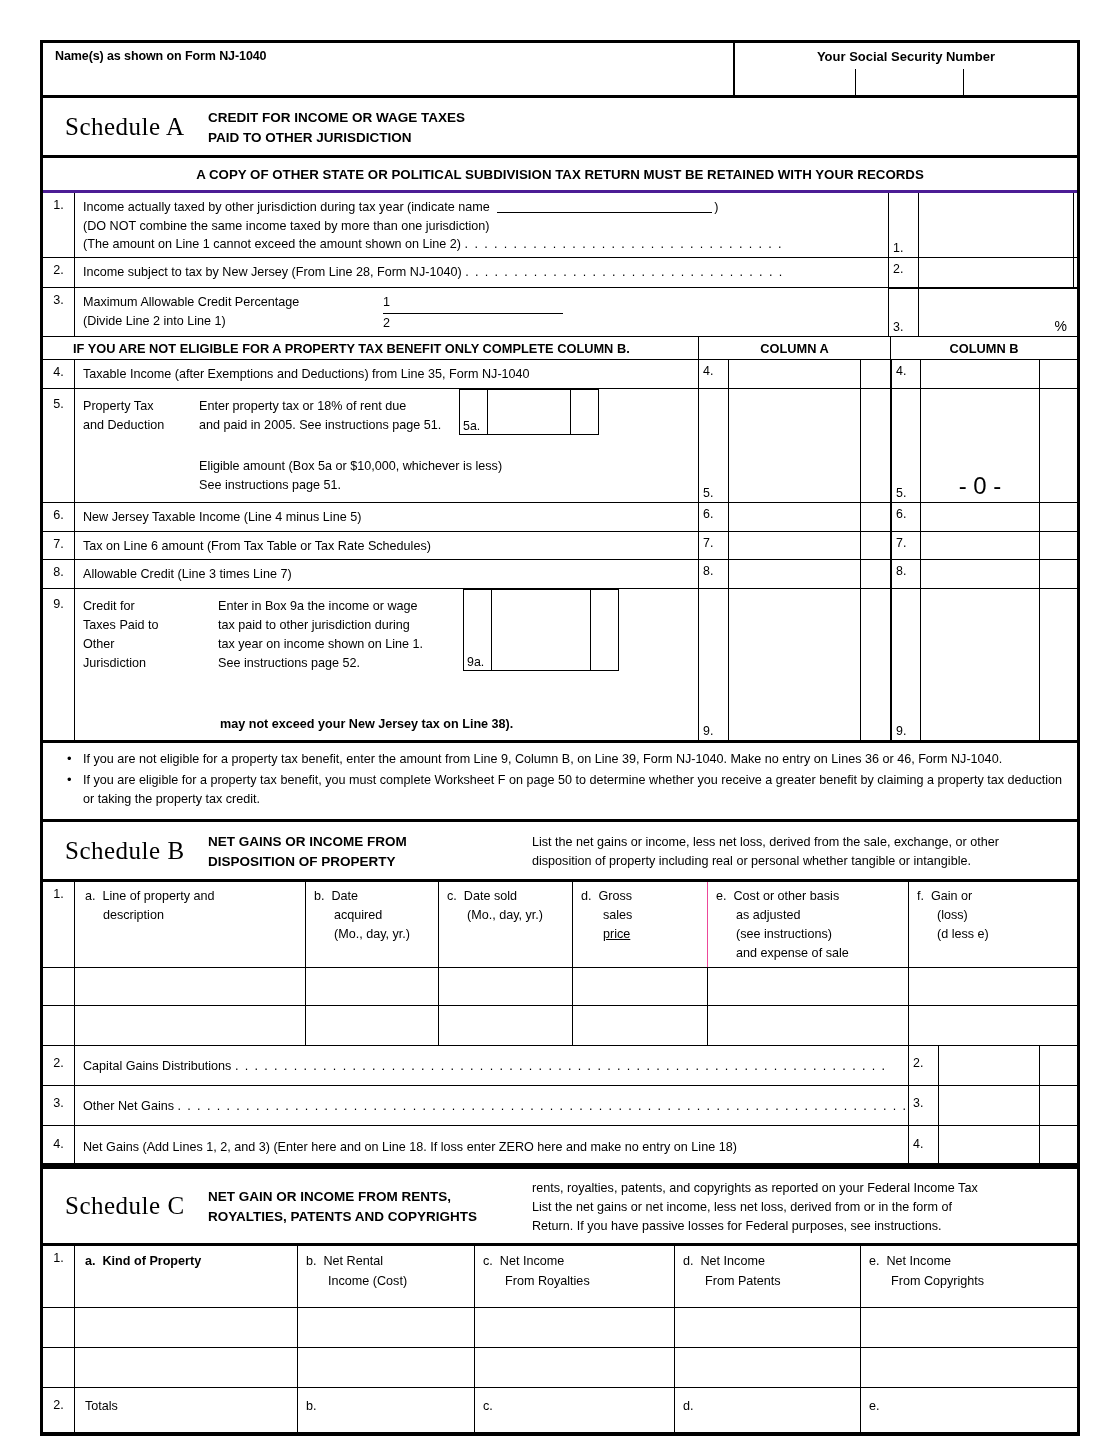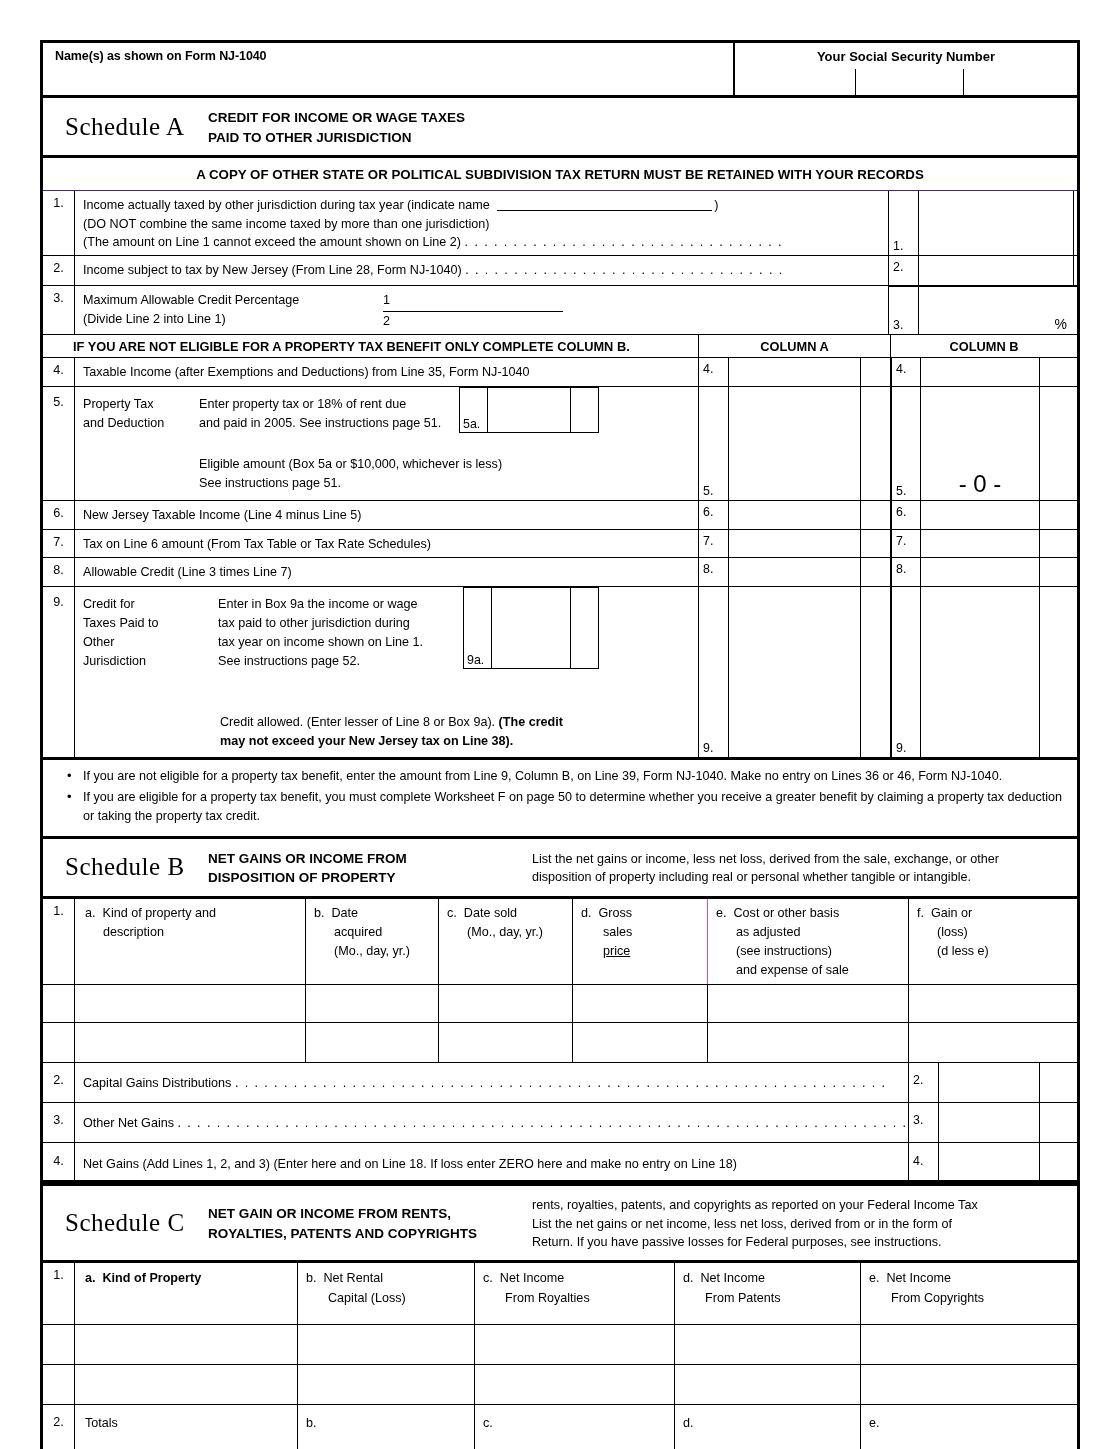--- a/index.html
+++ b/index.html
@@ -78,21 +78,21 @@
     font-size: 12.6px;
     line-height: 1.5;
     padding: 10px 8px 8px 4px;
     display: flex; flex-direction: column; justify-content: center;
   }
 
   .retain-band {
     text-align: center;
     font-size: 13.3px; font-weight: bold;
     padding: 9px 0 8px 0;
-    border-bottom: 1px solid #4c1d95;
+    border-bottom: 3px solid #4c1d95;
   }
 
   
   .ln { display: flex; border-bottom: 1px solid #000; }
   .ln-no {
     flex: 0 0 32px;
     font-size: 12.6px;
     padding: 5px 0 0 0;
     text-align: center;
     border-right: 1px solid #000;
@@ -331,32 +331,29 @@
             <div>Other</div>
             <div>Jurisdiction</div>
           </div>
           <div style="flex:0 0 245px;font-size:12.6px;line-height:1.52;">
             <div>Enter in Box 9a the income or wage</div>
             <div>tax paid to other jurisdiction during</div>
             <div>tax year on income shown on Line 1.</div>
             <div>See instructions page 52.</div>
           </div>
           <div style="flex:0 0 140px;position:relative;">
-            <div style="position:absolute;left:0;top:-8px;height:82px;width:136px;border:1px solid #000;">
+            <div style="position:absolute;left:0;top:-8px;height:82px;width:156px;border:1px solid #000;">
               <span style="position:absolute;left:3px;bottom:1px;font-size:12.4px;">9a.</span>
               <span style="position:absolute;left:27px;top:0;bottom:0;width:1px;background:#000;"></span>
               <span style="position:absolute;right:27px;top:0;bottom:0;width:1px;background:#000;"></span>
               <span style="position:absolute;left:28px;right:28px;top:0;bottom:0;"></span>
             </div>
           </div>
         </div>
         <div style="font-size:12.6px;line-height:1.5;padding:42px 0 6px 145px;">
-          <div>
-            <span>Credit allowed.  (Enter lesser of Line 8 or Box 9a).  </span><span style="font-weight:bold;">(The credit</span>
-          </div>
           <div style="font-weight:bold;">may not exceed your New Jersey tax on Line 38).</div>
         </div>
       </div>
       <div class="amt" style="flex:0 0 30px;position:relative;">
         <span class="amt-lbl">9.</span>
       </div>
       <div class="amt" style="flex:0 0 132px;"></div>
       <div class="amt" style="flex:0 0 30px;"></div>
       <div class="amt" style="flex:0 0 30px;position:relative;border-left:2px solid #000;">
         <span class="amt-lbl">9.</span>
@@ -380,21 +377,21 @@
       </div>
       <div class="sched-note">
         <div>List the net gains or income, less net loss, derived from the sale, exchange, or other</div>
         <div>disposition of property including real or personal whether tangible or intangible.</div>
       </div>
     </div>
 
     <div style="display:flex;border-bottom:1px solid #000;">
       <div style="flex:0 0 32px;text-align:center;font-size:12.6px;padding-top:5px;border-right:1px solid #000;">1.</div>
       <div style="flex:0 0 230px;font-size:12.6px;line-height:1.5;padding:5px 4px 4px 10px;">
-        <div><span>a.</span>&nbsp;&nbsp;<span>Kind of property and</span></div>
+        <div><span>a.</span>&nbsp;&nbsp;<span>Line of property and</span></div>
         <div style="padding-left:18px;">description</div>
       </div>
       <div style="flex:0 0 133px;font-size:12.6px;line-height:1.5;padding:5px 4px 4px 8px;border-left:1px solid #000;">
         <div><span>b.</span>&nbsp;&nbsp;<span>Date</span></div>
         <div style="padding-left:20px;">acquired</div>
         <div style="padding-left:20px;">(Mo., day, yr.)</div>
       </div>
       <div style="flex:0 0 134px;font-size:12.6px;line-height:1.5;padding:5px 4px 4px 8px;border-left:1px solid #000;">
         <div><span>c.</span>&nbsp;&nbsp;<span>Date sold</span></div>
         <div style="padding-left:20px;">(Mo., day, yr.)</div>
@@ -487,21 +484,21 @@
       </div>
     </div>
 
     <div style="display:flex;border-bottom:1px solid #000;">
       <div style="flex:0 0 32px;text-align:center;font-size:12.6px;padding-top:5px;border-right:1px solid #000;">1.</div>
       <div style="flex:0 0 222px;font-size:12.6px;line-height:1.55;padding:6px 4px 16px 10px;font-weight:bold;">
         <div><span>a.</span>&nbsp;&nbsp;<span>Kind of Property</span></div>
       </div>
       <div style="flex:0 0 177px;font-size:12.6px;line-height:1.55;padding:6px 4px 16px 8px;border-left:1px solid #000;">
         <div><span>b.</span>&nbsp;&nbsp;<span>Net Rental</span></div>
-        <div style="padding-left:22px;">Capital (Loss)</div>
+        <div style="padding-left:22px;">Income (Cost)</div>
       </div>
       <div style="flex:0 0 200px;font-size:12.6px;line-height:1.55;padding:6px 4px 16px 8px;border-left:1px solid #000;">
         <div><span>c.</span>&nbsp;&nbsp;<span>Net Income</span></div>
         <div style="padding-left:22px;">From Royalties</div>
       </div>
       <div style="flex:0 0 186px;font-size:12.6px;line-height:1.55;padding:6px 4px 16px 8px;border-left:1px solid #000;">
         <div><span>d.</span>&nbsp;&nbsp;<span>Net Income</span></div>
         <div style="padding-left:22px;">From Patents</div>
       </div>
       <div style="flex:1;font-size:12.6px;line-height:1.55;padding:6px 4px 16px 8px;border-left:1px solid #000;">

